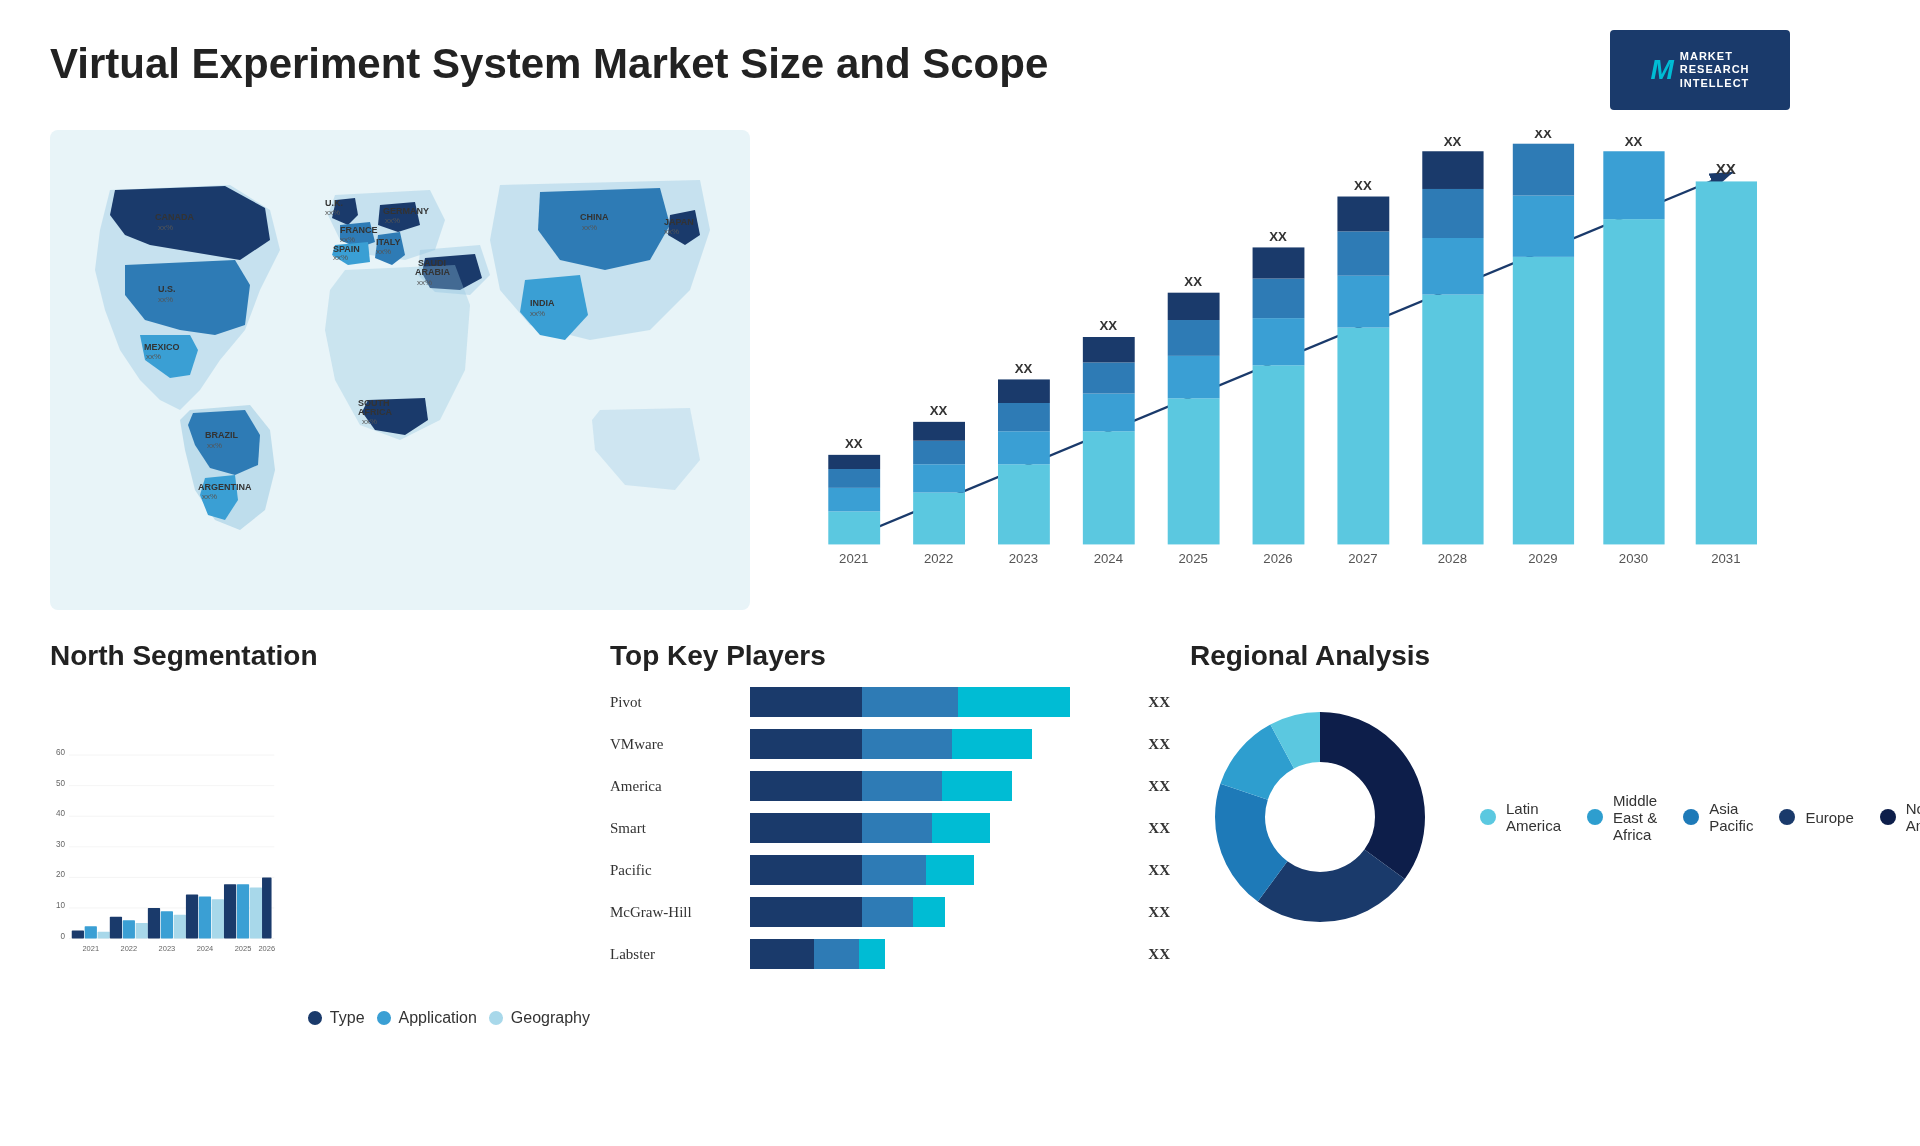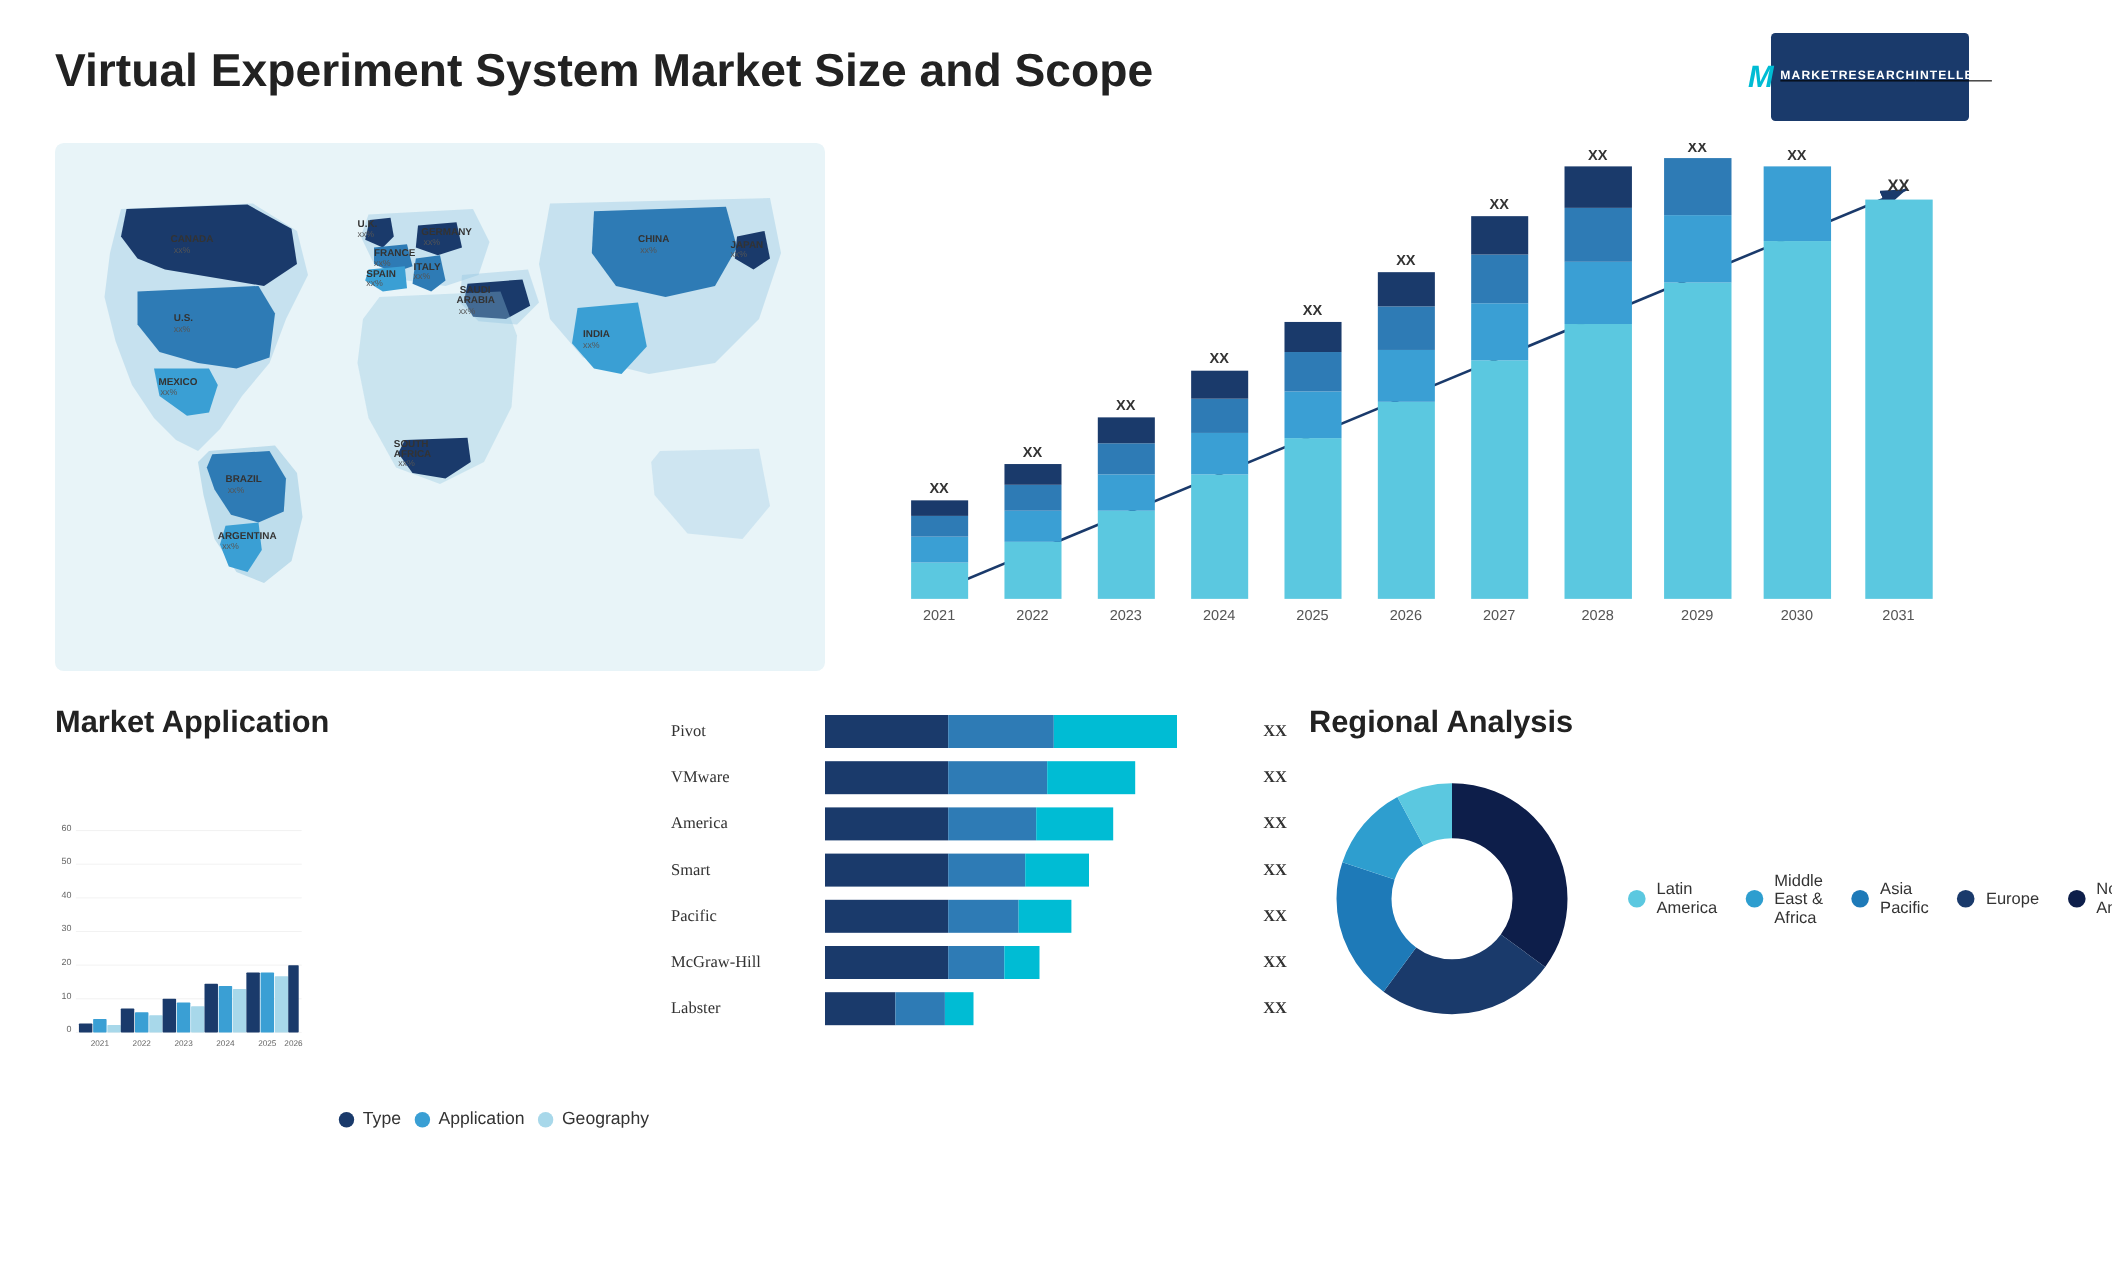--- a/index.html
+++ b/index.html
@@ -51,22 +51,21 @@
       gap: 6px;
     }
     .logo-m {
       color: #00bcd4;
       font-size: 28px;
       font-weight: 900;
       font-style: italic;
     }
     .logo-text-right {
       display: flex;
-      flex-direction: row;
-      text-decoration: underline;
+      flex-direction: column;
     }
     .logo-text-right span {
       color: #fff;
       font-size: 11px;
       font-weight: 700;
       line-height: 1.2;
       letter-spacing: 1px;
     }
 
     
@@ -487,21 +486,21 @@
           <text x="32" y="445" text-anchor="middle" font-size="14" fill="#555">2031</text>
         </g>
 
       </svg>
     </div>
   </div>
 
   <div class="bottom-section">
 
     <div class="segmentation-container">
-      <h2 class="section-title">Market Application</h2>
+      <h2 class="section-title">North Segmentation</h2>
       <div class="seg-chart-area">
         <svg width="350" height="340" viewBox="0 0 350 340" xmlns="http://www.w3.org/2000/svg">
 
           <text x="22" y="290" font-size="12" fill="#666" text-anchor="end">0</text>
           <text x="22" y="245" font-size="12" fill="#666" text-anchor="end">10</text>
           <text x="22" y="200" font-size="12" fill="#666" text-anchor="end">20</text>
           <text x="22" y="155" font-size="12" fill="#666" text-anchor="end">30</text>
           <text x="22" y="110" font-size="12" fill="#666" text-anchor="end">40</text>
           <text x="22" y="65" font-size="12" fill="#666" text-anchor="end">50</text>
           <text x="22" y="20" font-size="12" fill="#666" text-anchor="end">60</text>
@@ -556,20 +555,21 @@
           </div>
           <div class="legend-item">
             <div class="legend-dot" style="background:#a8d8ea;"></div>
             <span class="legend-label">Geography</span>
           </div>
         </div>
       </div>
     </div>
 
     <div class="players-container">
+      <h2 class="section-title">Top Key Players</h2>
       <div class="players-list" id="players-list">
       <div class="player-row">
       <span class="player-name">Pivot</span>
       <div class="player-bar-track">
         <div class="player-bar-seg1" style="width:112px;"></div>
         <div class="player-bar-seg2" style="width:96px;"></div>
         <div class="player-bar-seg3" style="width:112px;"></div>
       </div>
       <span class="player-val">XX</span>
     </div>

